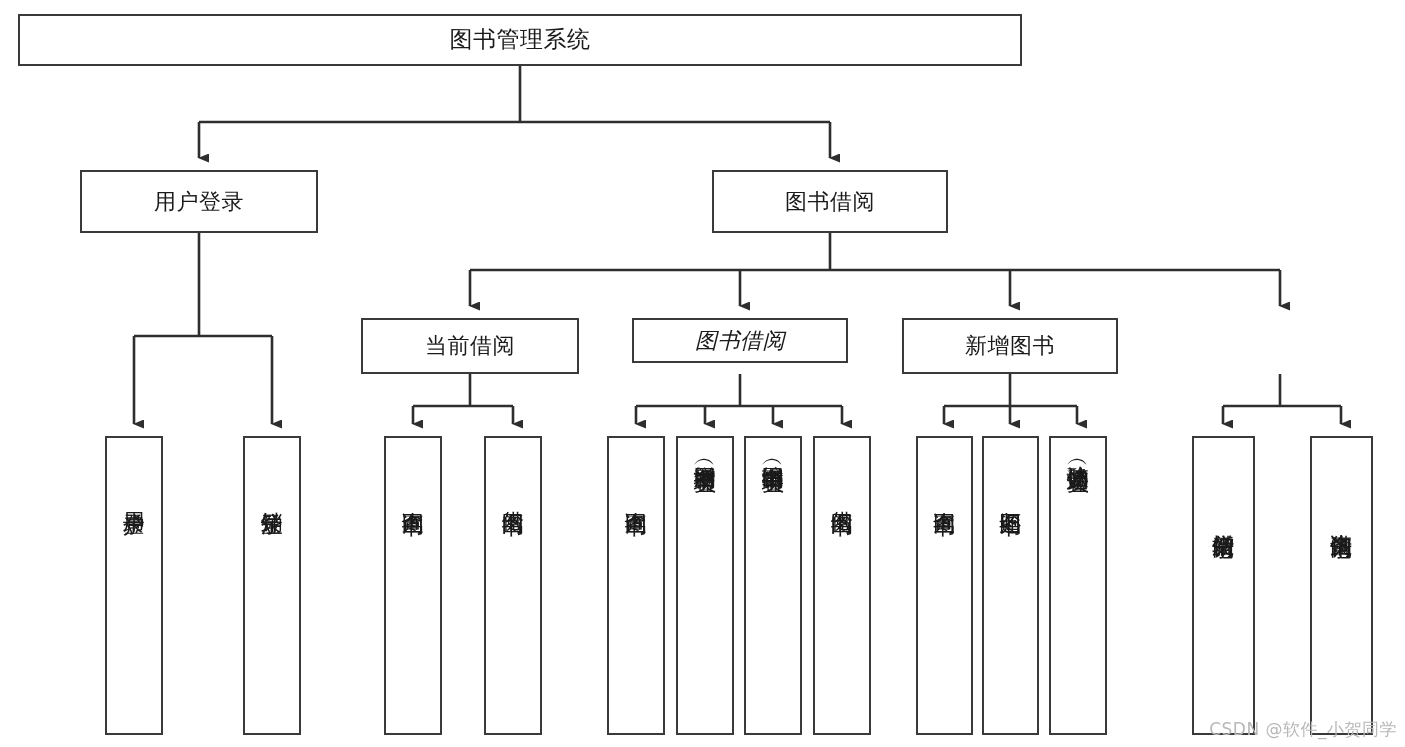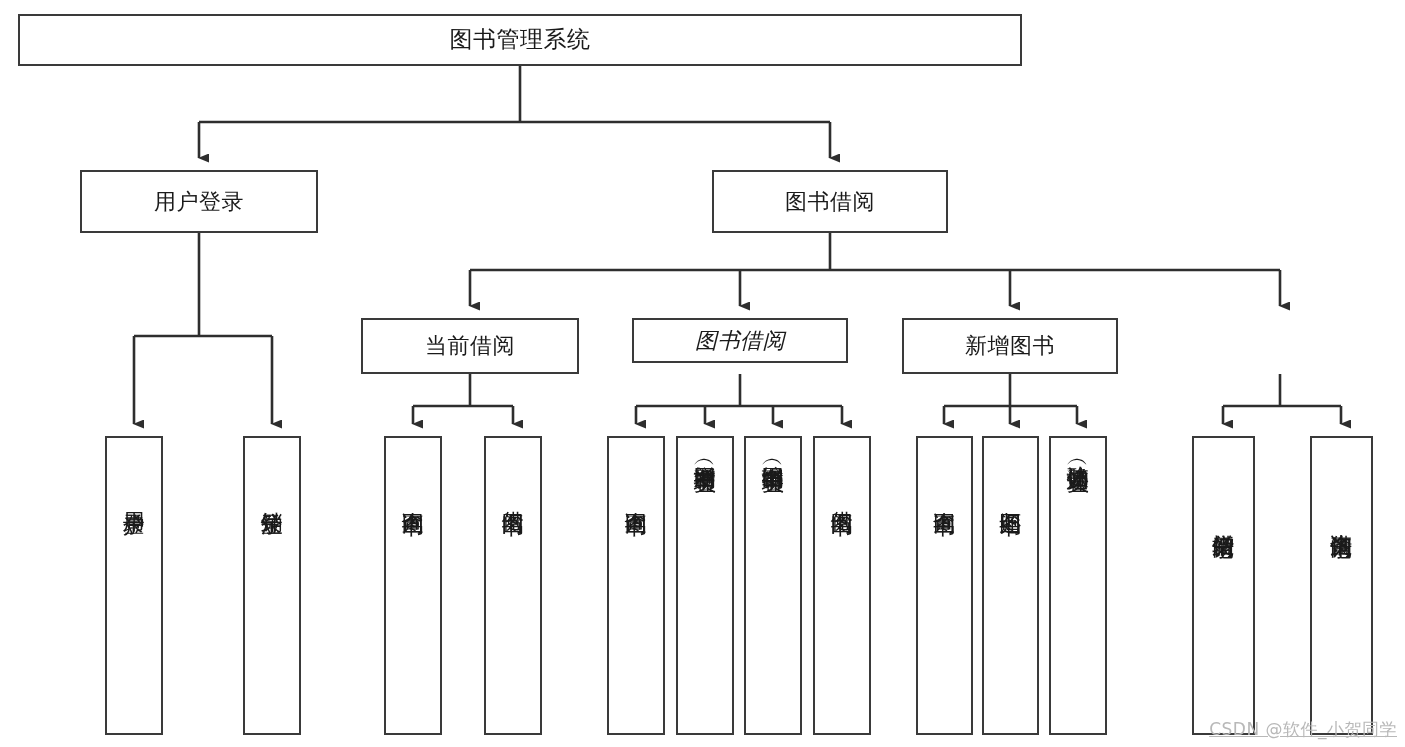--- a/index.html
+++ b/index.html
@@ -72,21 +72,20 @@
     margin-top: 6px;
   }
   #watermark {
     position: absolute;
     right: 8px;
     bottom: 6px;
     font-size: 17px;
     color: #b8b8b8;
     letter-spacing: 0.5px;
     white-space: nowrap;
-    text-decoration: underline;
   }
 </style>
 </head>
 <body>
 
 <div id="diagram-root">
 
   <svg id="edge-layer" viewBox="0 0 1405 747" width="1405" height="747">
     <defs>
       <marker id="arrow" markerWidth="9" markerHeight="11" refX="4.5" refY="10" orient="auto" markerUnits="userSpaceOnUse">

